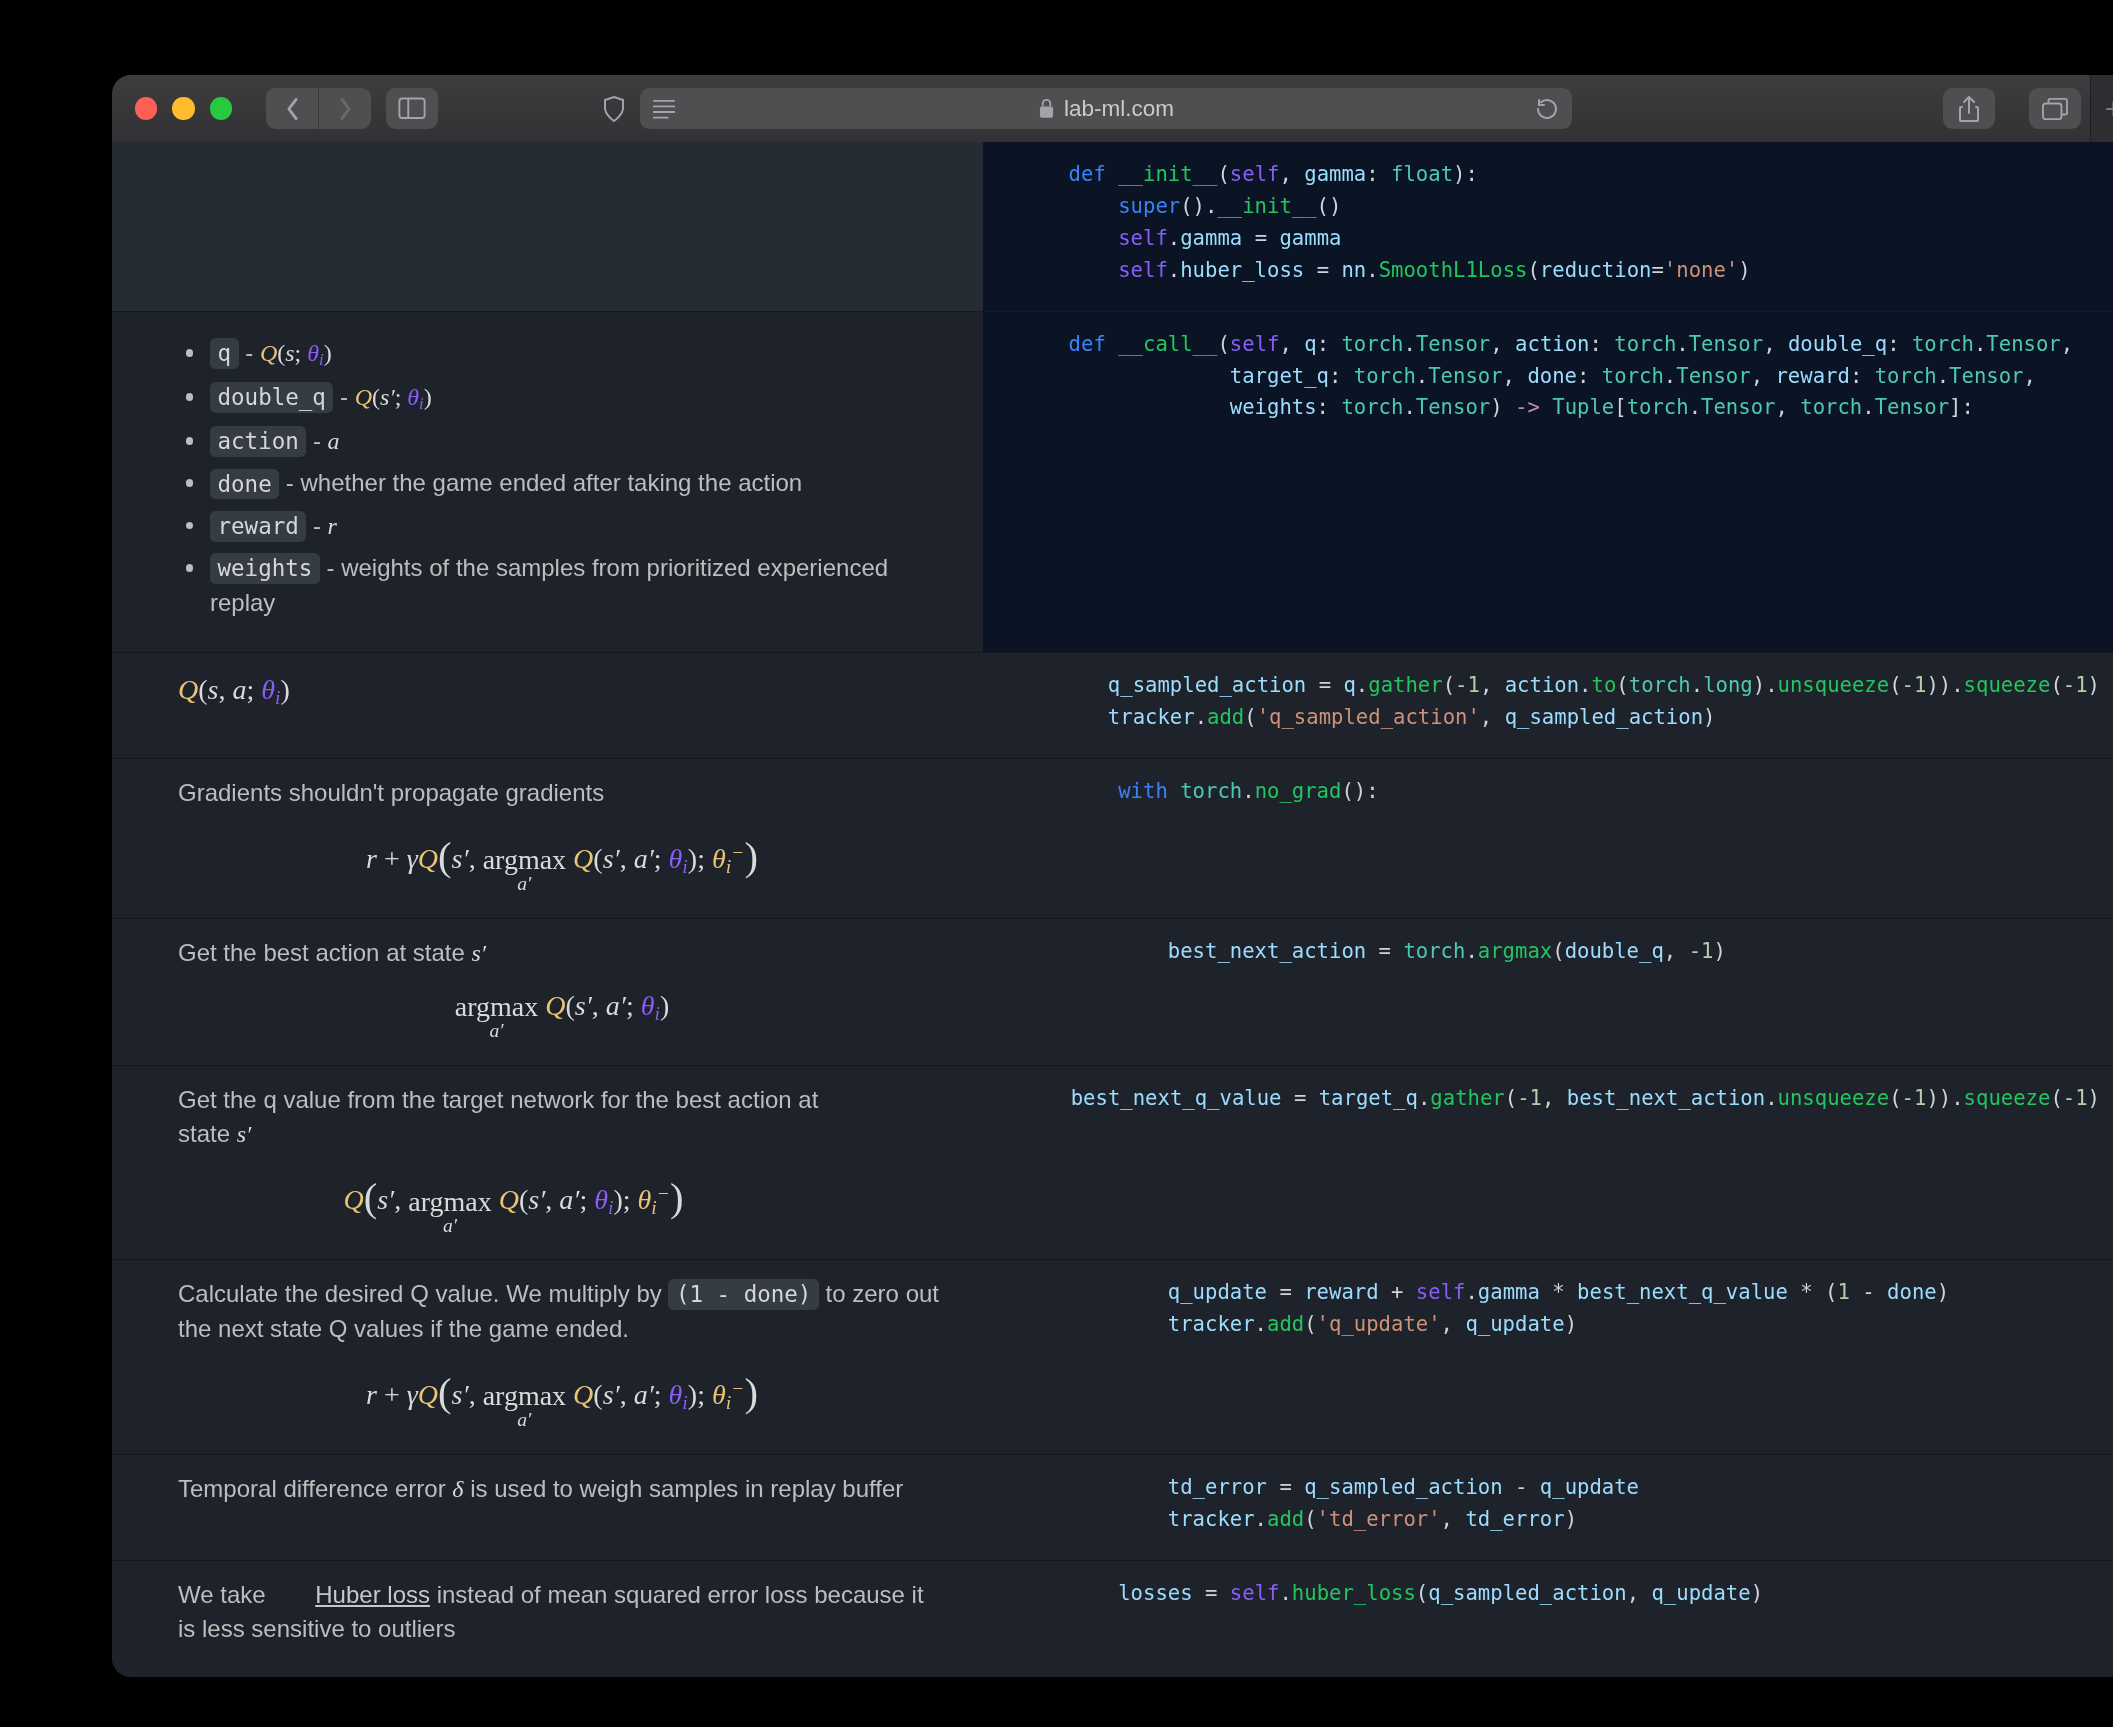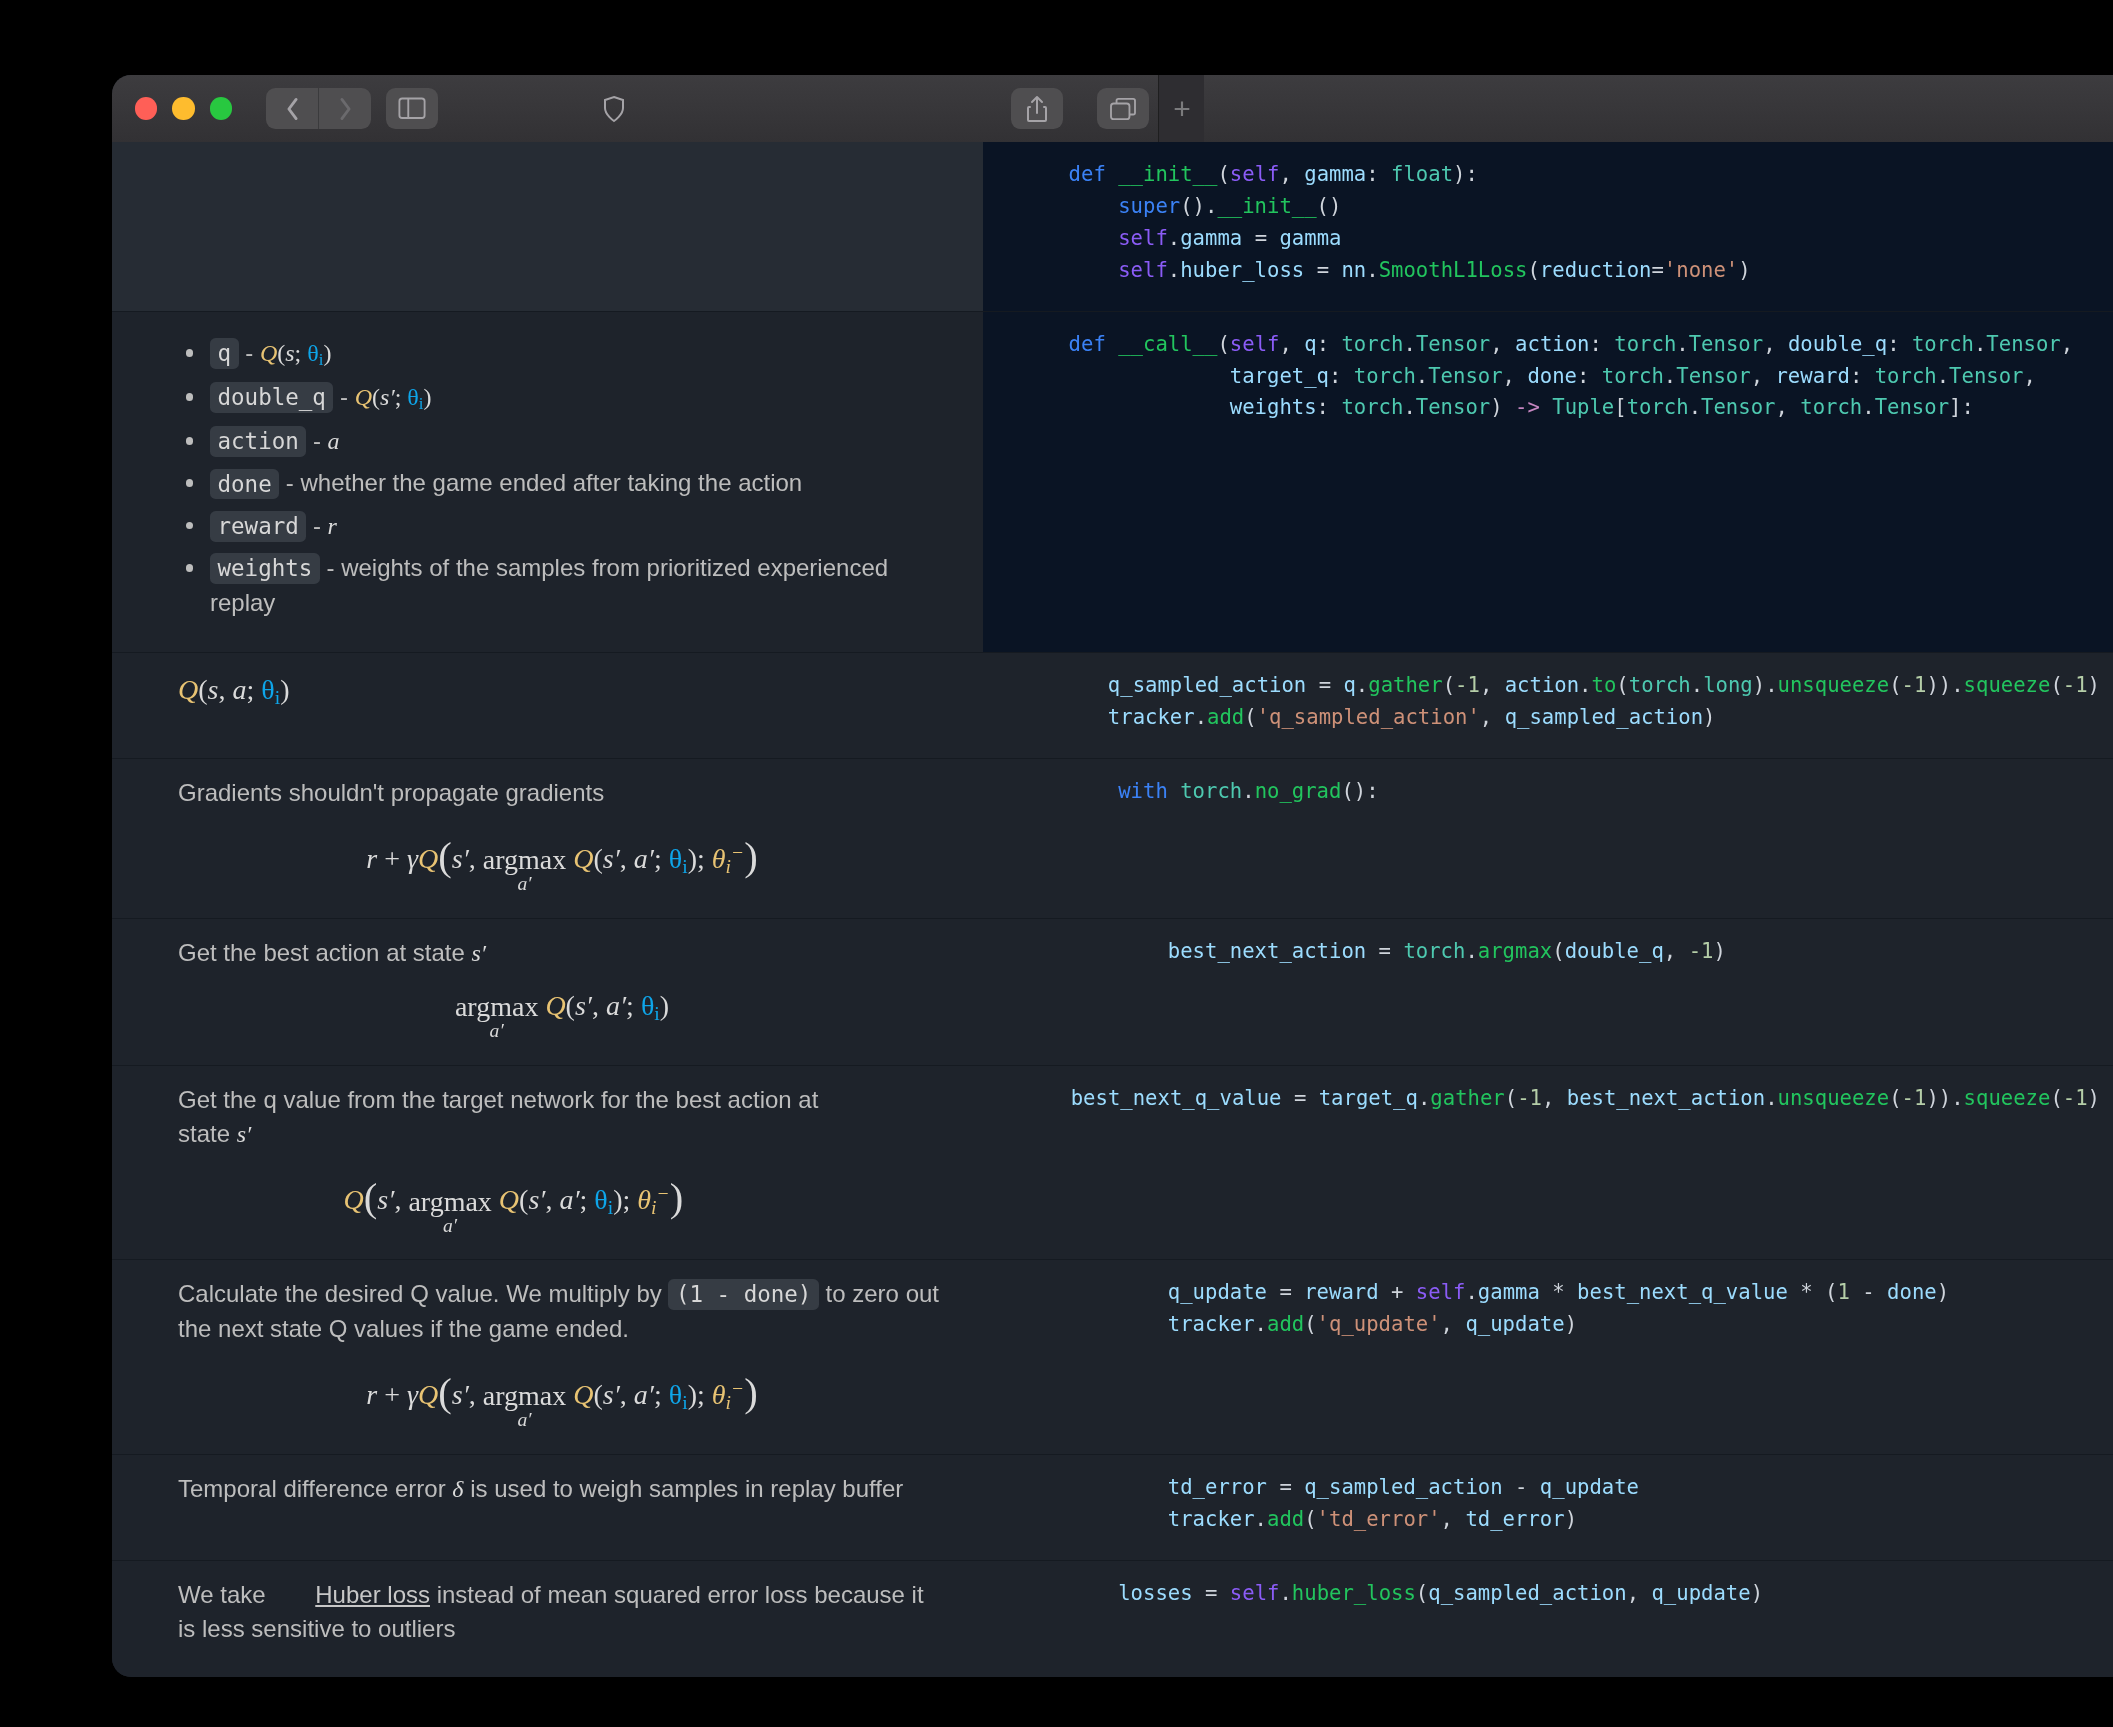--- a/index.html
+++ b/index.html
@@ -148,21 +148,21 @@
     background:#363C44;
     border-radius:5.6px;
     padding:1.9px 7.5px 2.8px 7.5px;
     font-family: ui-monospace, Menlo, monospace;
     font-size: 22.5px;
     color:#D7D7D7;
   }
 
   .math { font-family: Georgia, "Times New Roman", serif; color:#DADADA; }
   .math .it { font-style: italic; }
-  .theta { color:#0ea5e9; }
+  .theta { color:#8b5cf6; font-style:italic; }
   .thetam { color:#E8C373; font-style:italic; }
   .Q      { color:#E8C373; font-style:italic; }
   .sub { font-size:0.7em; vertical-align:-0.25em; }
   .sup { font-size:0.7em; vertical-align:0.45em; }
   .argmax-block { display:inline-block; text-align:center; line-height:1.0; vertical-align:-0.8em;}
   .argmax-block .argmax { font-variant: normal; }
   .argmax-block .under { display:block; font-size:0.7em; font-style:italic;}
   .big { font-size:1.45em; position:relative; top:0.05em;}
   .formula { text-align:center; margin-top:15px; font-size:28px; }
 
@@ -213,20 +213,43 @@
     </div>
 
     <div class="toolbar-spacer"></div>
 
     <div class="icon-button">
       <svg width="26" height="28" viewBox="0 0 24 28" fill="none" stroke="currentColor" stroke-width="2">
           <path d="M12 2 L21 5 V13 C21 20 12 26 12 26 C12 26 3 20 3 13 V5 Z"></path>
         </svg>
     </div>
 
+    <div class="addressbar">
+      <span class="reader">
+        <svg width="26" height="20.6" viewBox="0 0 28 22" fill="none" stroke="currentColor" stroke-width="2" stroke-linecap="round">
+            <line x1="3" y1="3" x2="25" y2="3"></line>
+            <line x1="3" y1="9" x2="25" y2="9"></line>
+            <line x1="3" y1="15" x2="25" y2="15"></line>
+            <line x1="3" y1="21" x2="18" y2="21"></line>
+          </svg>
+      </span>
+      <span class="lock">
+        <svg width="17" height="20.6" viewBox="0 0 18 22" fill="currentColor">
+            <rect x="2" y="9" width="14" height="12" rx="2"></rect>
+            <path d="M5 9 V6 a4 4 0 0 1 8 0 V9" fill="none" stroke="currentColor" stroke-width="2"></path>
+          </svg>
+      </span>
+      <span>lab-ml.com</span>
+      <span class="refresh">
+        <svg width="24" height="24" viewBox="0 0 24 24" fill="none" stroke="currentColor" stroke-width="2" stroke-linecap="round">
+            <path d="M3 12a9 9 0 1 0 3-6.7"></path>
+            <polyline points="4 3 4 8 9 8"></polyline>
+          </svg>
+      </span>
+    </div>
 
     <div style="flex:0 0 319px"></div>
 
     <div class="right-buttons">
       <div class="lone-button">
         <svg width="24" height="28" viewBox="0 0 24 28" fill="none" stroke="currentColor" stroke-width="2" stroke-linecap="round" stroke-linejoin="round">
             <path d="M12 18 V3"></path>
             <polyline points="7 7 12 2 17 7"></polyline>
             <path d="M5 12 H4 a1 1 0 0 0 -1 1 V25 a1 1 0 0 0 1 1 H20 a1 1 0 0 0 1 -1 V13 a1 1 0 0 0 -1 -1 H19"></path>
           </svg>

